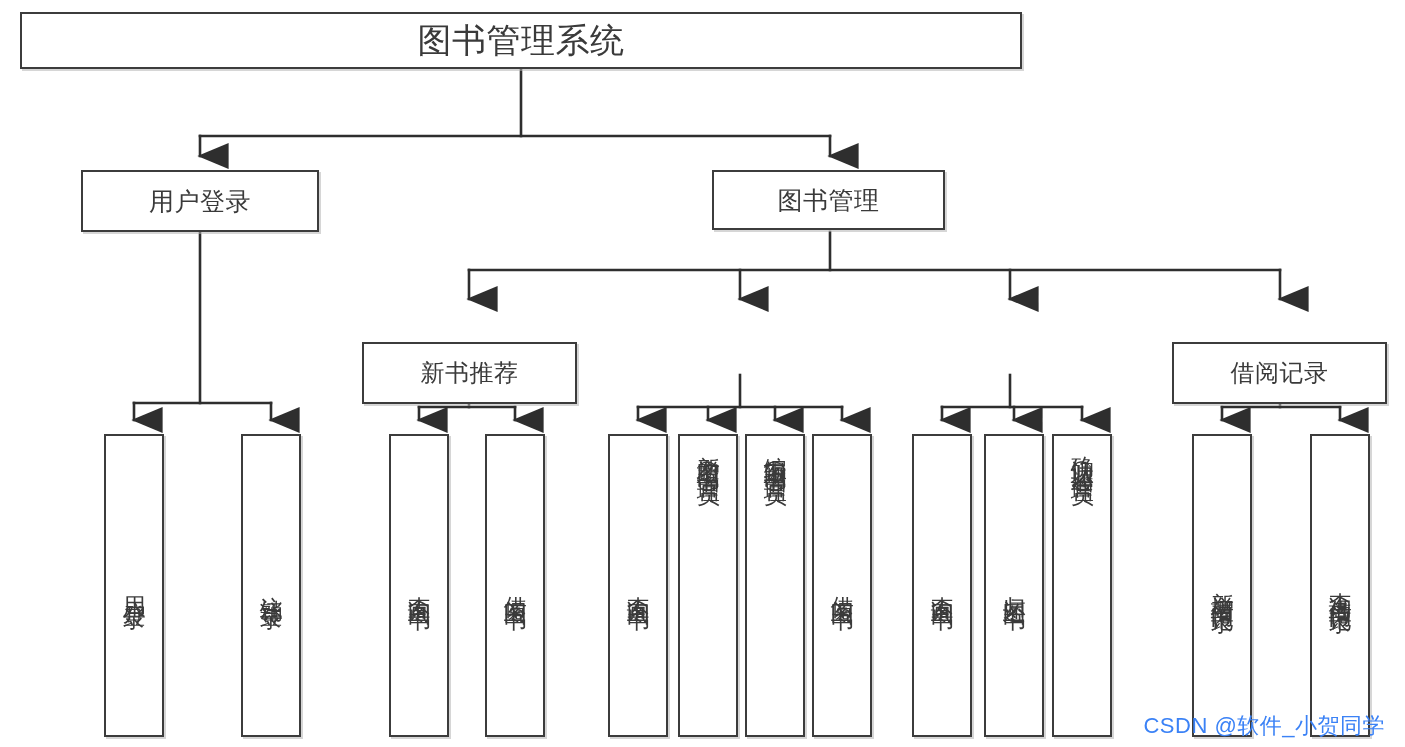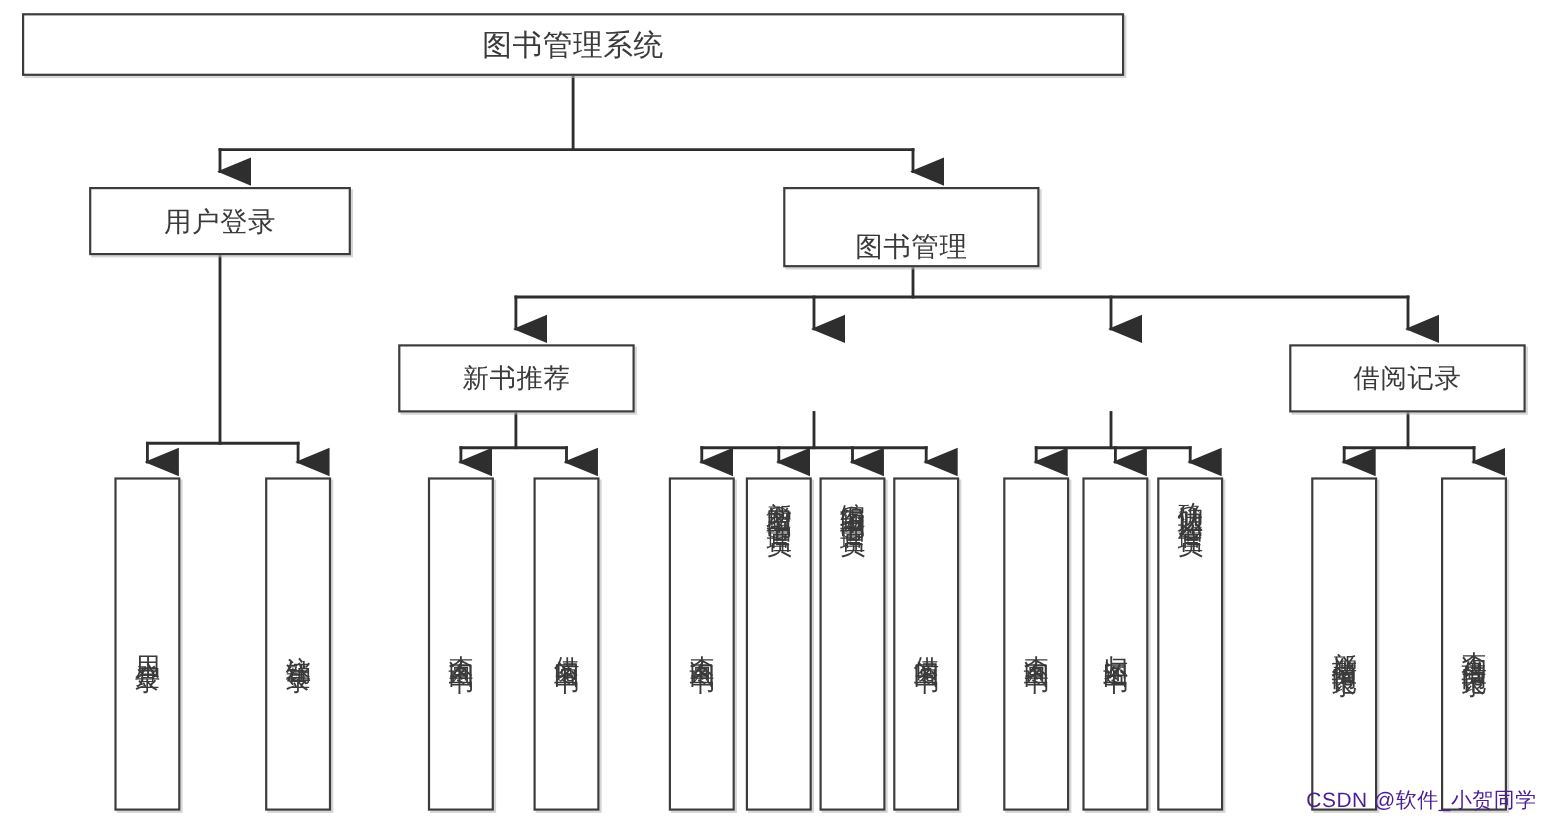--- a/index.html
+++ b/index.html
@@ -62,32 +62,32 @@
     letter-spacing: 4px;
   }
   
   .node.v.toptext {
     align-items: flex-start;
   }
   .node.v.toptext .label {
     margin-top: 2px;
   }
 
-  .t-root   { font-size: 27px; }
+  .t-root   { font-size: 34px; }
   .t-l2     { font-size: 25px; }
-  .t-l3     { font-size: 24px; }
+  .t-l3     { font-size: 24px; margin-top: 29px; }
   .t-leaf   { font-size: 23px; }
 
   
   #watermark {
     position: absolute;
-    right: 8px;
+    right: 20px;
     bottom: 6px;
-    font-size: 19px;
-    color: #4c1d95;
+    font-size: 22px;
+    color: #3b82f6;
     white-space: nowrap;
     letter-spacing: 0.5px;
     pointer-events: none;
   }
 </style>
 </head>
 <body>
 
 <div id="canvas">
 
@@ -142,21 +142,21 @@
   </svg>
 
   <div class="node h t-root" style="left:20px; top:12px; width:1002px; height:57px;">
     <span class="label">图书管理系统</span>
   </div>
 
   <div class="node h t-l2" style="left:81px; top:170px; width:238px; height:62px;">
     <span class="label">用户登录</span>
   </div>
 
-  <div class="node h t-l2" style="left:712px; top:170px; width:233px; height:73px;align-items:flex-end;">
+  <div class="node h t-l2" style="left:712px; top:170px; width:233px; height:60px;">
     <span class="label">图书管理</span>
   </div>
 
   <div class="node h t-l3" style="left:362px; top:313px; width:215px; height:62px;">
     <span class="label">新书推荐</span>
   </div>
 
 
 
   <div class="node h t-l3" style="left:1172px; top:313px; width:215px; height:62px;align-items:center;">

